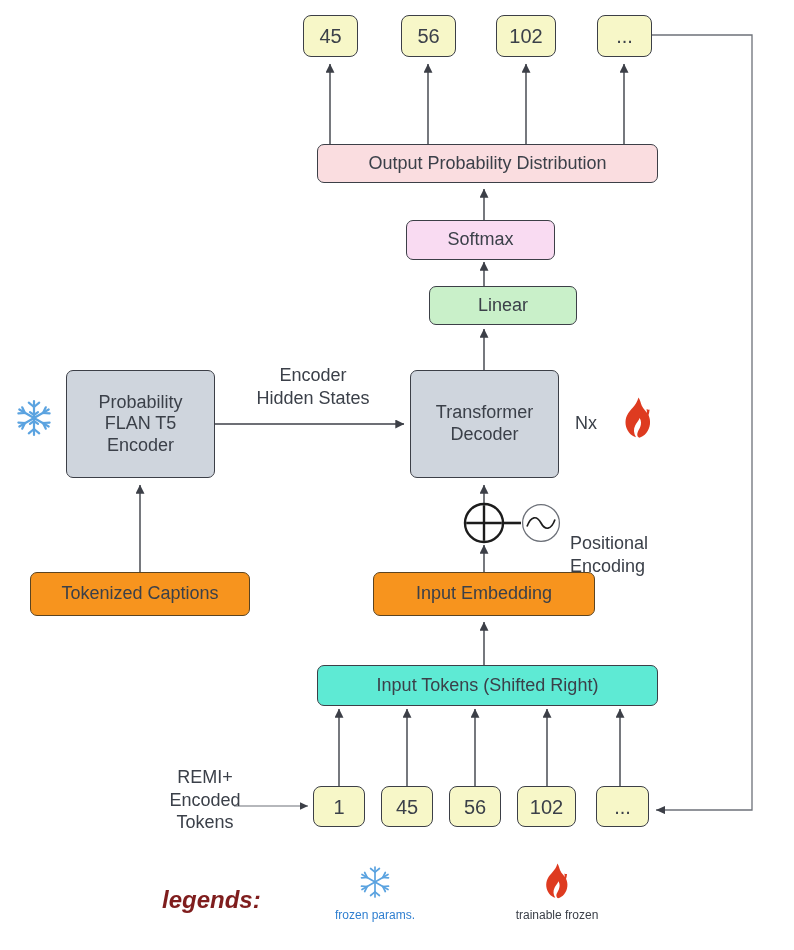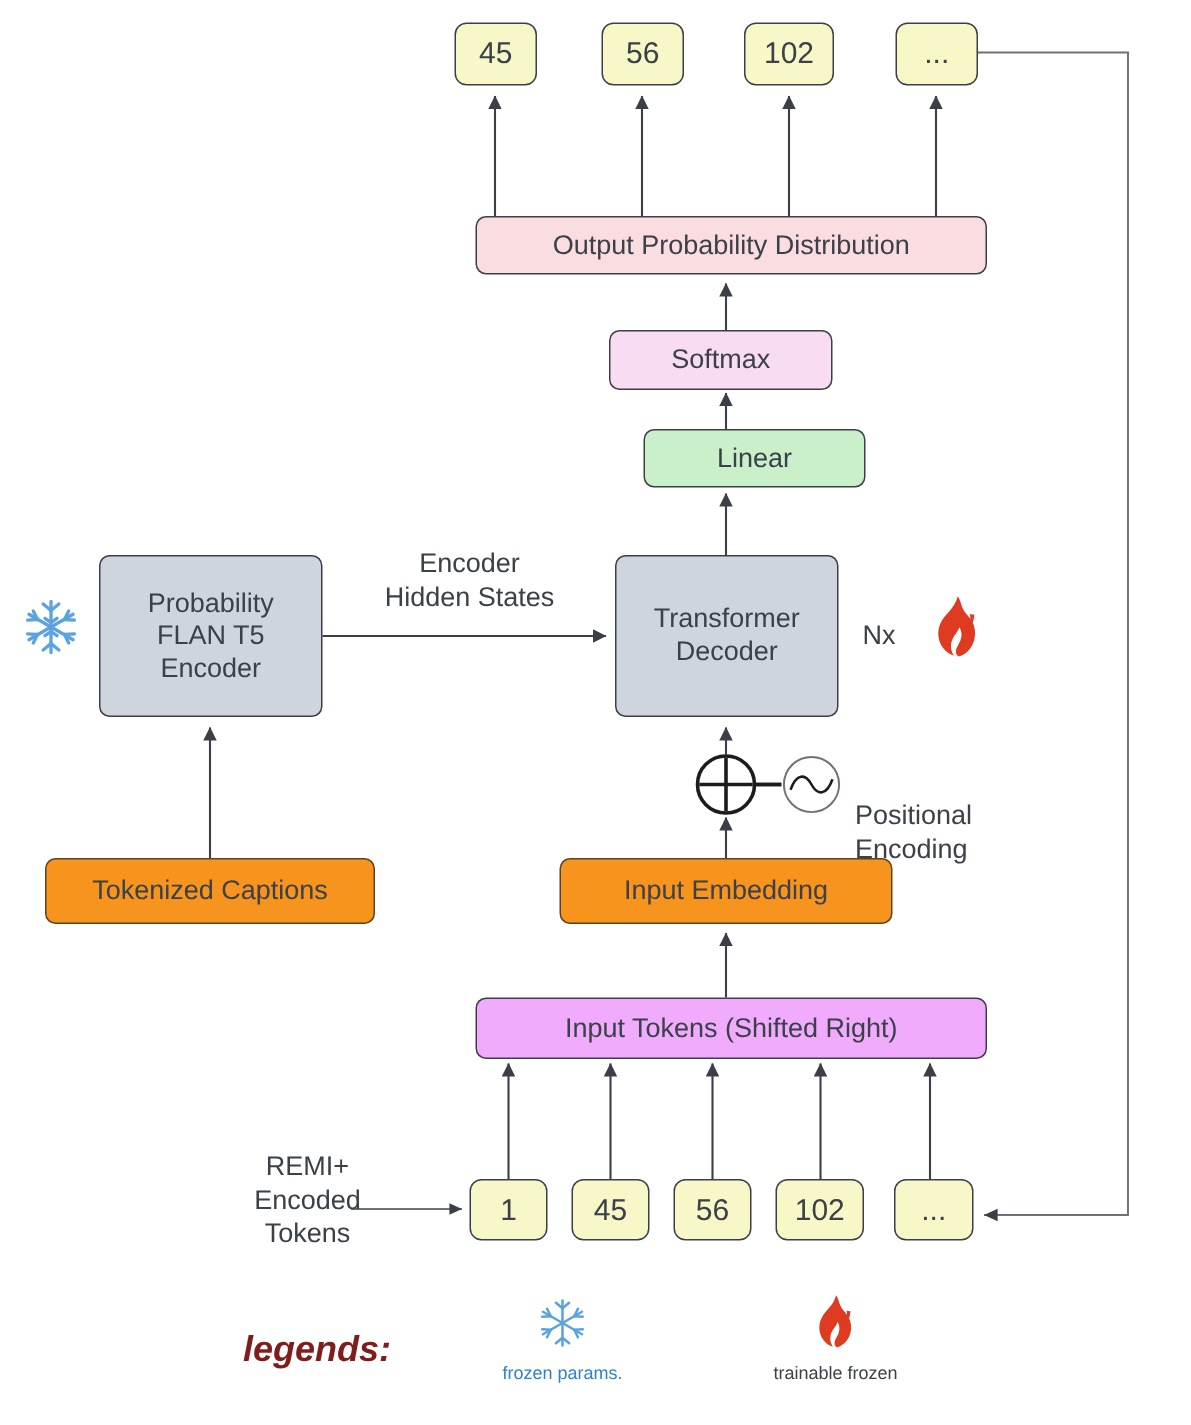--- a/index.html
+++ b/index.html
@@ -44,21 +44,21 @@
     background: #f7f7c8;
     border: 1.8px solid #3c3f47;
     font-size: 20px;
     color: #3b4049;
   }
   .pinkish   { background: #fadde0; }
   .magenta   { background: #f9dbf2; }
   .green     { background: #c9f0c9; }
   .graybox   { background: #cfd5dd; }
   .orange    { background: #f7941e; border-color: #5c4420; }
-  .pinkbar   { background: #f0abfc; }
+  .pinkbar   { background: #5eead4; }
   .label {
     position: absolute;
     font-size: 18px;
     color: #3b4049;
     line-height: 1.25;
     text-align: center;
     z-index: 3;
   }
   .label.left { text-align: left; }
   .icon {

